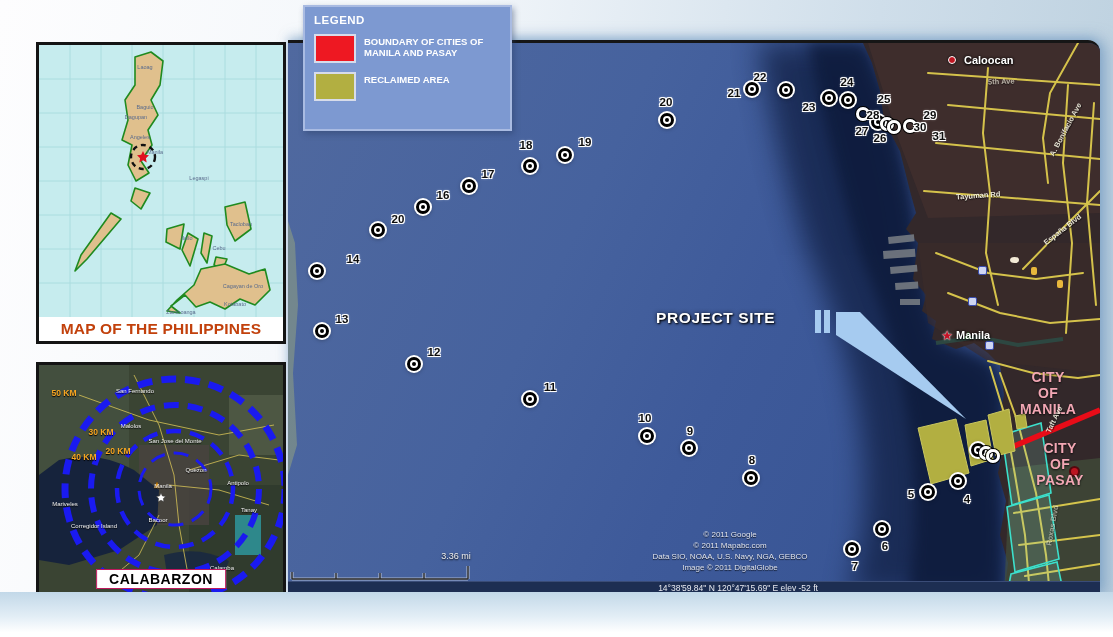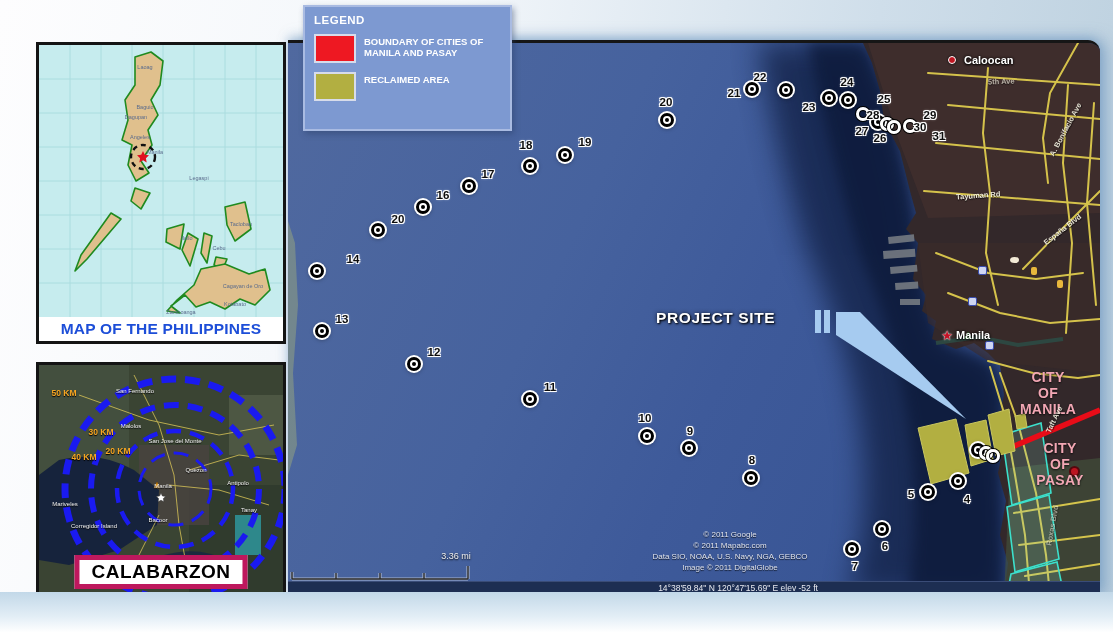--- a/index.html
+++ b/index.html
@@ -44,26 +44,26 @@
   
   #legend{position:absolute;left:303px;top:5px;width:209px;height:126px;background:#7d99d1;
     border:2px solid #a9bbe2;box-shadow:2px 3px 6px rgba(40,60,100,.45);box-sizing:border-box;padding:7px 9px;}
   #legend h3{margin:0 0 8px 0;color:#fff;font-size:11.5px;letter-spacing:.5px;}
   .lg-row{display:flex;align-items:flex-start;margin-bottom:9px;}
   .lg-swatch{width:38px;height:25px;border:2px solid #d7dcea;margin-right:8px;flex:0 0 auto;}
   .lg-label{color:#fff;font-weight:bold;font-size:9.5px;line-height:1.2;padding-top:2px;}
   
   .inset{position:absolute;border:3px solid #141414;box-sizing:border-box;overflow:hidden;background:#c6ecee;}
   #phil{left:36px;top:42px;width:250px;height:302px;}
-  #phil-title{position:absolute;left:0;bottom:0;width:100%;height:24px;background:#fff;color:#1d4ed8;
+  #phil-title{position:absolute;left:0;bottom:0;width:100%;height:24px;background:#fff;color:#c2410c;
     font-weight:bold;font-size:15.5px;text-align:center;line-height:24px;letter-spacing:.2px;}
   .inset-city{position:absolute;transform:translate(-50%,-50%);color:#5a6b8c;font-size:5.5px;white-space:nowrap;}
   #cal{left:36px;top:362px;width:250px;height:236px;background:#2f3a2c;}
-  #cal-title{position:absolute;left:50%;bottom:6px;transform:translateX(-50%);background:#fff;border:5px solid #be185d;
-    color:#000;font-weight:bold;font-size:19px;padding:1px 12px;letter-spacing:.5px;}
+  #cal-title{position:absolute;left:50%;bottom:6px;transform:translateX(-50%);background:#fff;border:1px solid #be185d;
+    color:#000;font-weight:bold;font-size:14px;padding:1px 12px;letter-spacing:.5px;}
   .cal-city{position:absolute;transform:translate(-50%,-50%);color:#f2f2f2;font-size:6px;white-space:nowrap;
     text-shadow:0 1px 1px #000;}
   .ring-label{position:absolute;transform:translate(-50%,-50%);color:#f6a623;font-weight:bold;font-size:8.5px;
     text-shadow:0 1px 1px #000;white-space:nowrap;}
 </style>
 </head>
 <body>
 
 <div id="slide">
 

